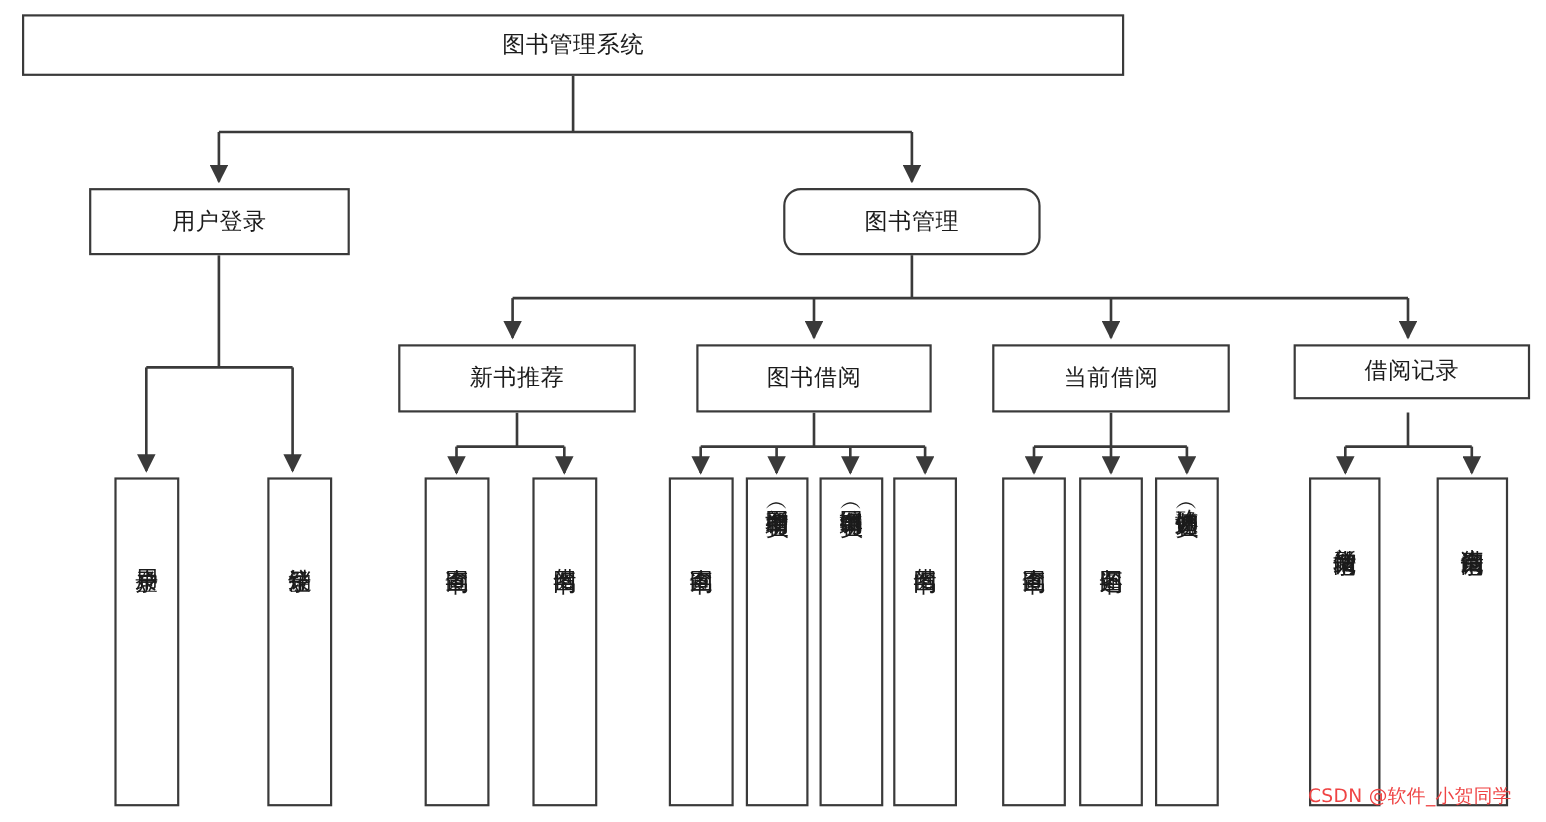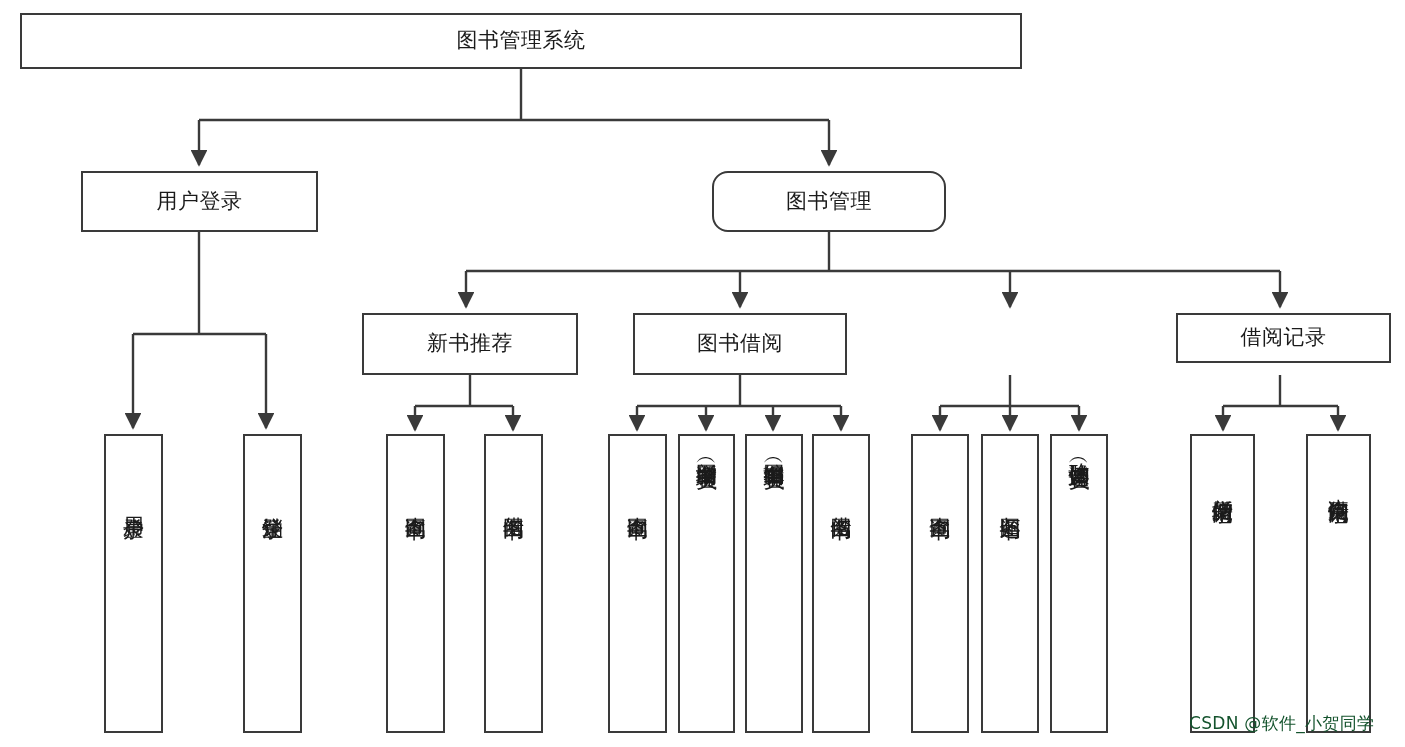--- a/index.html
+++ b/index.html
@@ -62,21 +62,21 @@
     margin-top: 40px;
   }
   .node-v.top .label {
     margin-top: 4px;
   }
   .watermark {
     position: absolute;
     left: 1189px;
     top: 712px;
     font-size: 17px;
-    color: #14532d;
+    color: #ef4444;
     white-space: nowrap;
     letter-spacing: 0.3px;
   }
 </style>
 </head>
 <body>
 
 <div id="canvas">
 
   <svg id="wires" viewBox="0 0 1405 747" xmlns="http://www.w3.org/2000/svg">
@@ -139,20 +139,23 @@
   <div class="node node-h" style="left:712px; top:171px; width:234px; height:61px;border-radius:16px;">
     <span class="label">图书管理</span>
   </div>
 
   <div class="node node-h" style="left:633px; top:313px; width:214px; height:62px;">
     <span class="label">图书借阅</span>
   </div>
   <div class="node node-h" style="left:362px; top:313px; width:216px; height:62px;">
     <span class="label">新书推荐</span>
   </div>
+  <div class="node node-h" style="left:902px; top:313px; width:216px; height:62px;">
+    <span class="label">当前借阅</span>
+  </div>
   <div class="node node-h" style="left:1176px; top:313px; width:215px; height:50px;text-align:right;">
     <span class="label">借阅记录</span>
   </div>
 
   <div class="node node-v mid" style="left:104px; top:434px; width:59px; height:299px;">
     <span class="label">用户登录</span>
   </div>
   <div class="node node-v mid" style="left:243px; top:434px; width:59px; height:299px;">
     <span class="label">注销登录</span>
   </div>

